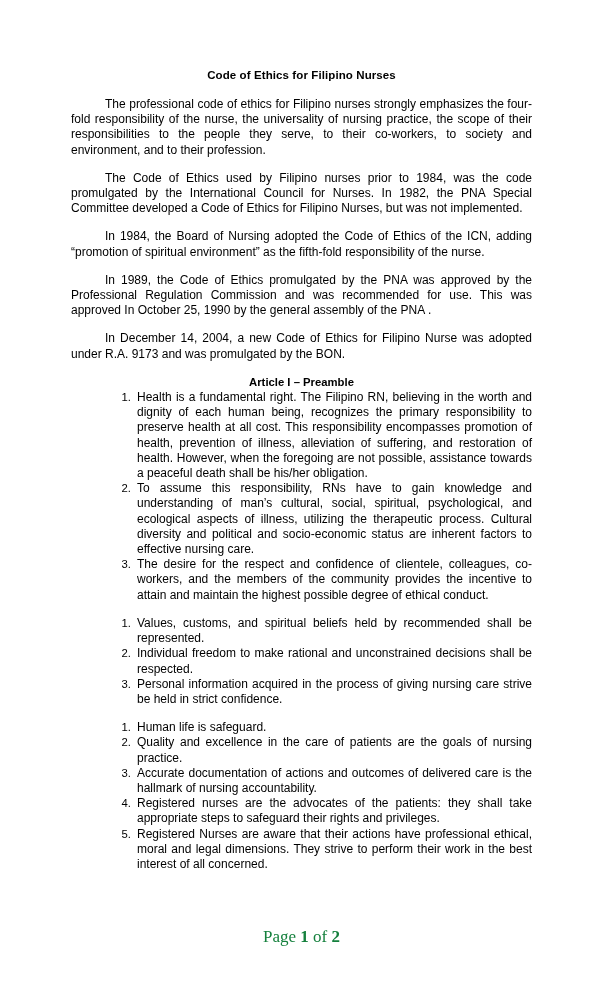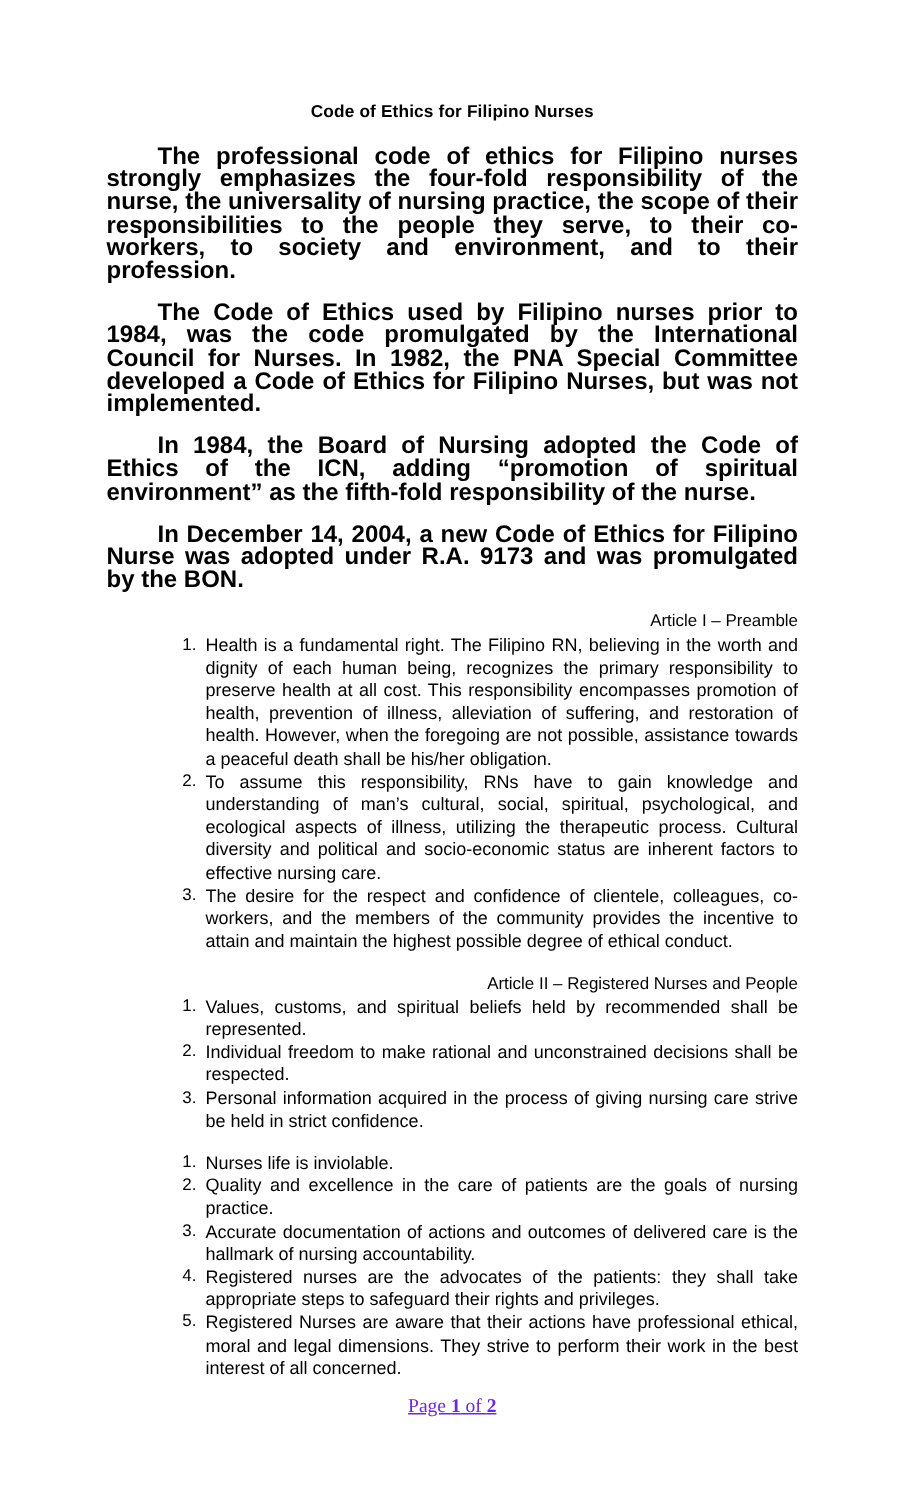--- a/index.html
+++ b/index.html
@@ -32,34 +32,33 @@
   }
   .doc-title {
     font-size: 11.5px;
     font-weight: bold;
     text-align: center;
     line-height: 15px;
     margin: 0 0 14px 0;
     letter-spacing: 0.1px;
   }
   p.para {
-    font-size: 16px;
+    font-size: 12px;
     line-height: 15.2px;
     text-align: justify;
     text-justify: inter-word;
     margin: 0 0 13px 0;
     text-indent: 34px;
-    font-weight: bold;
   }
   h2.article-heading {
     font-size: 11.3px;
-    font-weight: normal;
+    font-weight: bold;
     line-height: 15.2px;
     margin: 0 0 0 0;
-    text-align: right;
+    text-align: center;
   }
   .article-block {
     margin-bottom: 13px;
   }
   ol.article-list {
     margin: 0;
     padding: 0 0 0 49px;
     list-style: none;
     counter-reset: artitem;
   }
@@ -86,77 +85,76 @@
   ol.article-list > li > span.li-text {
     display: block;
   }
   .footer {
     position: absolute;
     left: 0;
     top: 929px;
     width: 603px;
     text-align: center;
     font-family: "Liberation Serif", serif;
-    font-size: 13px;
+    font-size: 17px;
     line-height: 16px;
-    color: #6d28d9;
-    text-decoration: underline;
+    color: #15803d;
   }
   .footer b {
     font-weight: bold;
   }
 </style>
 </head>
 <body>
 
 <div class="page">
 
   <div class="content">
 
     <h1 class="doc-title">Code of Ethics for Filipino Nurses</h1>
 
     <p class="para">The professional code of ethics for Filipino nurses strongly emphasizes the four-fold responsibility of the nurse, the universality of nursing practice, the scope of their responsibilities to the people they serve, to their co-workers, to society and environment, and to their profession.</p>
     <p class="para">The Code of Ethics used by Filipino nurses prior to 1984, was the code promulgated by the International Council for Nurses. In 1982, the PNA Special Committee developed a Code of Ethics for Filipino Nurses, but was not implemented.</p>
     <p class="para">In 1984, the Board of Nursing adopted the Code of Ethics of the ICN, adding “promotion of spiritual environment” as the fifth-fold responsibility of the nurse.</p>
+    <p class="para">In 1989, the Code of Ethics promulgated by the PNA was approved by the Professional Regulation Commission and was recommended for use. This was approved In October 25, 1990 by the general assembly of the PNA .</p>
     <p class="para">In December 14, 2004, a new Code of Ethics for Filipino Nurse was adopted under R.A. 9173 and was promulgated by the BON.</p>
 
     <section class="article-block">
       <h2 class="article-heading">Article I – Preamble</h2>
       <ol class="article-list">
         <li>
             <span class="li-text">Health is a fundamental right. The Filipino RN, believing in the worth and dignity of each human being, recognizes the primary responsibility to preserve health at all cost. This responsibility encompasses promotion of health, prevention of illness, alleviation of suffering, and restoration of health. However, when the foregoing are not possible, assistance towards a peaceful death shall be his/her obligation.</span>
           </li>
         <li>
             <span class="li-text">To assume this responsibility, RNs have to gain knowledge and understanding of man’s cultural, social, spiritual, psychological, and ecological aspects of illness, utilizing the therapeutic process. Cultural diversity and political and socio-economic status are inherent factors to effective nursing care.</span>
           </li>
         <li>
             <span class="li-text">The desire for the respect and confidence of clientele, colleagues, co-workers, and the members of the community provides the incentive to attain and maintain the highest possible degree of ethical conduct.</span>
           </li>
       </ol>
     </section>
 
     <section class="article-block">
-      <h2 class="article-heading">Article II – Registered Nurses and People</h2>
       <ol class="article-list">
         <li>
             <span class="li-text">Values, customs, and spiritual beliefs held by recommended shall be represented.</span>
           </li>
         <li>
             <span class="li-text">Individual freedom to make rational and unconstrained decisions shall be respected.</span>
           </li>
         <li>
             <span class="li-text">Personal information acquired in the process of giving nursing care strive be held in strict confidence.</span>
           </li>
       </ol>
     </section>
 
     <section class="article-block">
       <ol class="article-list">
         <li>
-            <span class="li-text">Nurses life is inviolable.</span>
+            <span class="li-text">Human life is safeguard.</span>
           </li>
         <li>
             <span class="li-text">Quality and excellence in the care of patients are the goals of nursing practice.</span>
           </li>
         <li>
             <span class="li-text">Accurate documentation of actions and outcomes of delivered care is the hallmark of nursing accountability.</span>
           </li>
         <li>
             <span class="li-text">Registered nurses are the advocates of the patients: they shall take appropriate steps to safeguard their rights and privileges.</span>
           </li>

